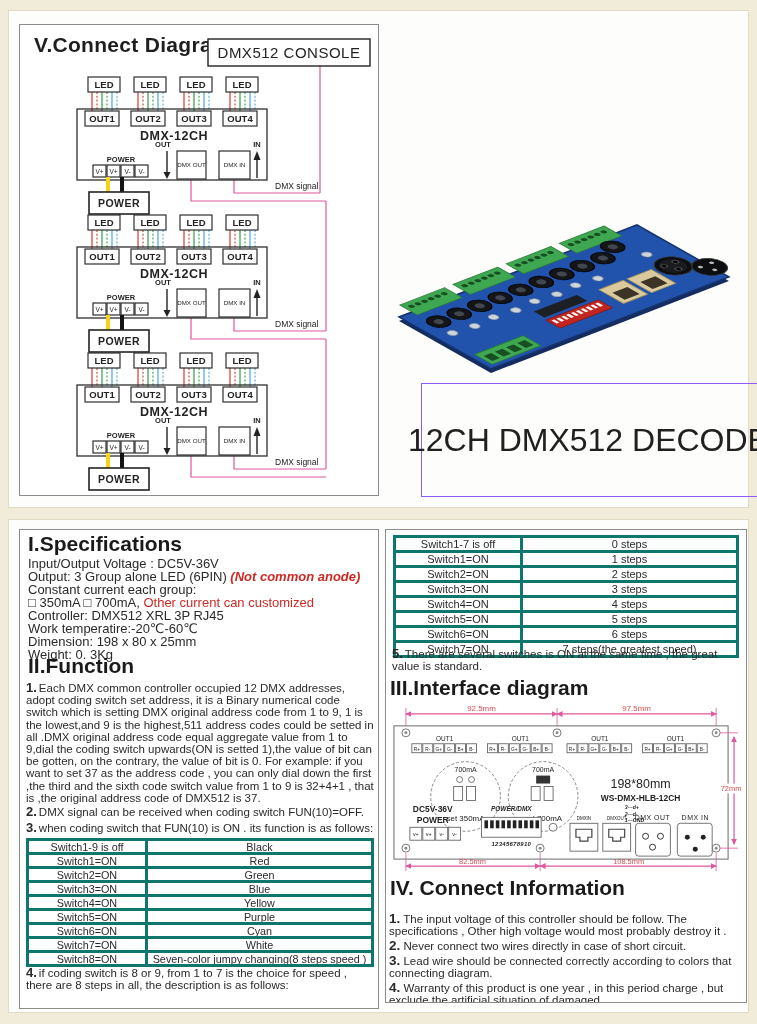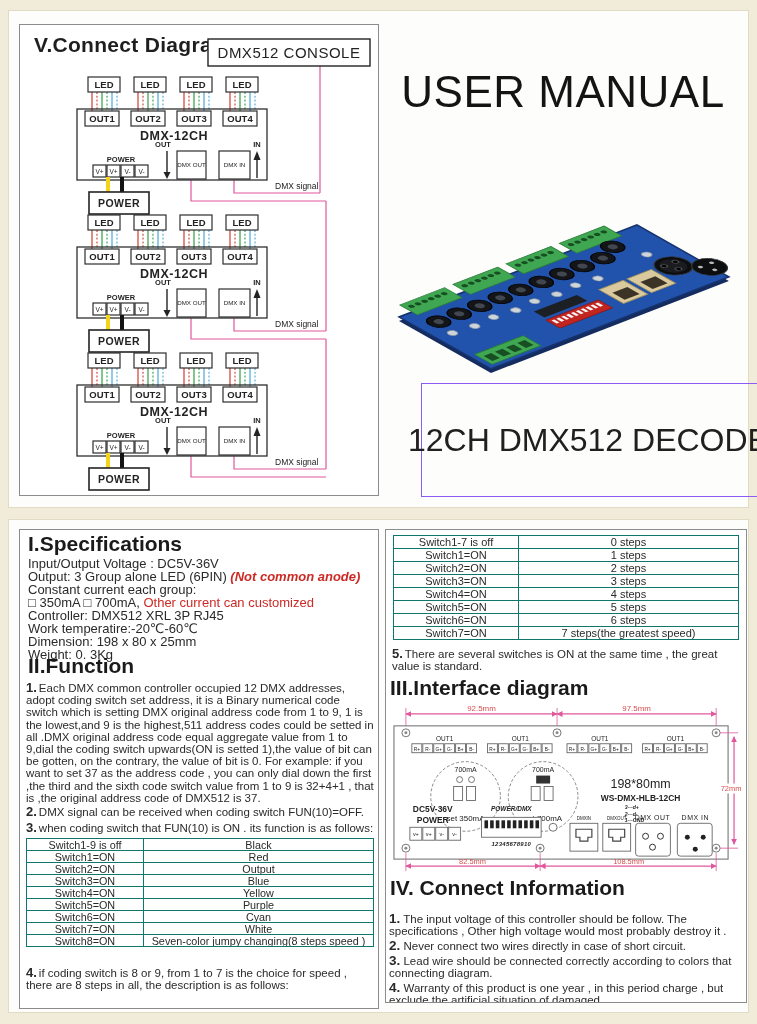--- a/index.html
+++ b/index.html
@@ -24,21 +24,21 @@
   .right-panel{left:376px;top:9px;width:360px;height:472px;}
 
   .h1{position:absolute;font-size:21px;font-weight:bold;color:#1a1a1a;white-space:nowrap;}
   .spec-lines{position:absolute;left:8px;top:28px;width:346px;}
   .spec-lines div{font-size:13px;line-height:12px;margin-bottom:1px;color:#2a2a2a;}
   .red{color:#cc2a25;}
   .bi{font-weight:bold;font-style:italic;text-align:center;}
   .fitem{position:absolute;font-size:11.5px;line-height:12.2px;color:#2a2a2a;}
   .fitem b{font-size:13px;margin-right:2px;}
   .tbl{position:absolute;border-collapse:collapse;font-size:10.8px;color:#2a2a2a;text-align:center;table-layout:fixed;}
-  .tbl td{border:1px solid #0f766e;padding:0 2px;height:11px;line-height:10px;overflow:hidden;white-space:nowrap;}
+  .tbl td{border:3px solid #0f766e;padding:0 2px;height:11px;line-height:10px;overflow:hidden;white-space:nowrap;}
   .func-tbl{left:6px;top:308px;width:348px;}
   .func-tbl td:first-child{width:112px;text-align:center;}
   .steps-tbl{left:7px;top:5px;width:346px;font-size:11px;}
   .steps-tbl td{height:12px;}
   .steps-tbl td:first-child{width:120px;}
   .safety-items{position:absolute;left:3px;top:372px;width:346px;margin-top:11px;}
   .safety-items p{margin:0 0 3px 0;font-size:11.5px;line-height:12px;color:#2a2a2a;}
   .safety-items p b{font-size:13.5px;}
 
   svg text{font-family:"Liberation Sans","DejaVu Sans",sans-serif;fill:#232323;}
@@ -154,21 +154,20 @@
 
         <rect x="188" y="14" width="162" height="27" fill="#fff" stroke="#232323" stroke-width="1.4"></rect>
         <text class="tcons" x="269" y="33">DMX512 CONSOLE</text>
 
         <use href="#dmx-unit" x="57" y="52"></use>
         <use href="#dmx-unit" x="57" y="190"></use>
         <use href="#dmx-unit" x="57" y="328"></use>
       </svg>
     </div>
 
-    <div class="user-manual">USER MANUAL</div>
 
     <svg class="photo" width="356" height="218" viewBox="0 0 356 218">
       <g transform="matrix(0.933,-0.361,0.876,0.495,12,154)">
         <rect x="0" y="0" width="255" height="105" fill="#142c60"></rect>
       </g>
       <g transform="matrix(0.933,-0.361,0.876,0.495,12,150)">
         <rect x="0" y="0" width="255" height="105" fill="#2253ac" stroke="#16336e" stroke-width="2"></rect>
         <g>
           <g>
             <rect x="14" y="-14" width="48" height="20" fill="#3fa751" stroke="#2a7c3a"></rect>
@@ -319,21 +318,21 @@
             <tr>
               <td>Switch1-9 is off</td>
               <td>Black</td>
             </tr>
             <tr>
               <td>Switch1=ON</td>
               <td>Red</td>
             </tr>
             <tr>
               <td>Switch2=ON</td>
-              <td>Output</td>
+              <td>Green</td>
             </tr>
             <tr>
               <td>Switch3=ON</td>
               <td>Blue</td>
             </tr>
             <tr>
               <td>Switch4=ON</td>
               <td>Yellow</td>
             </tr>
             <tr>

